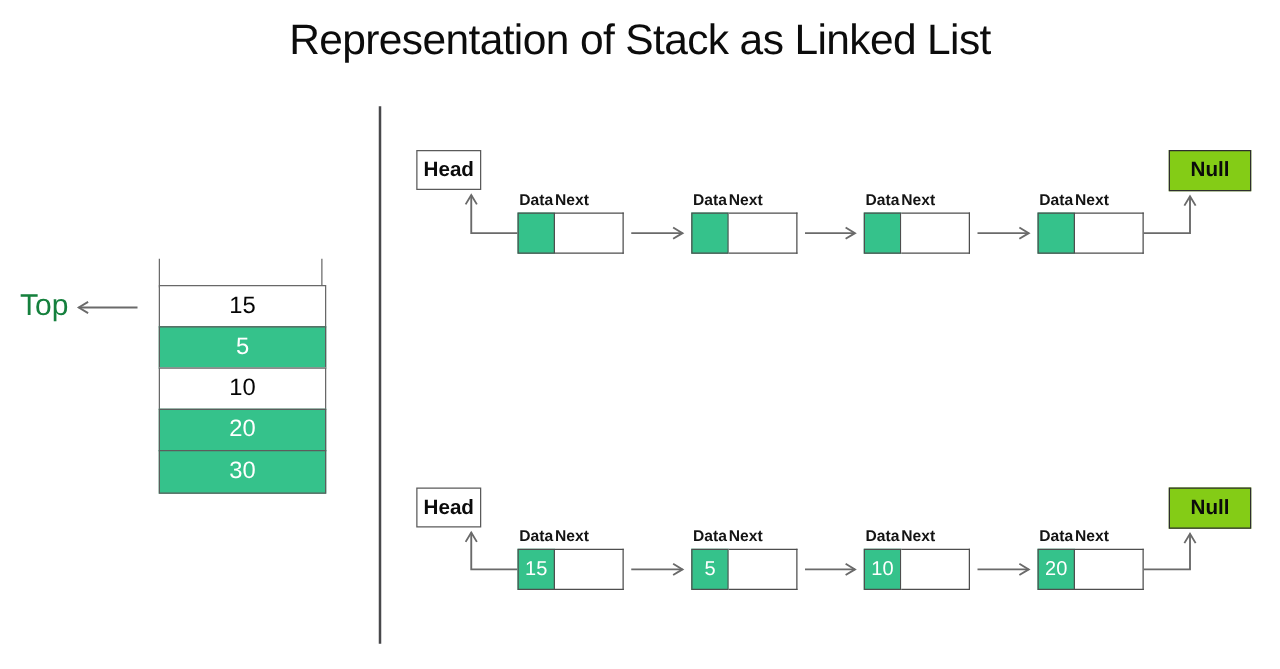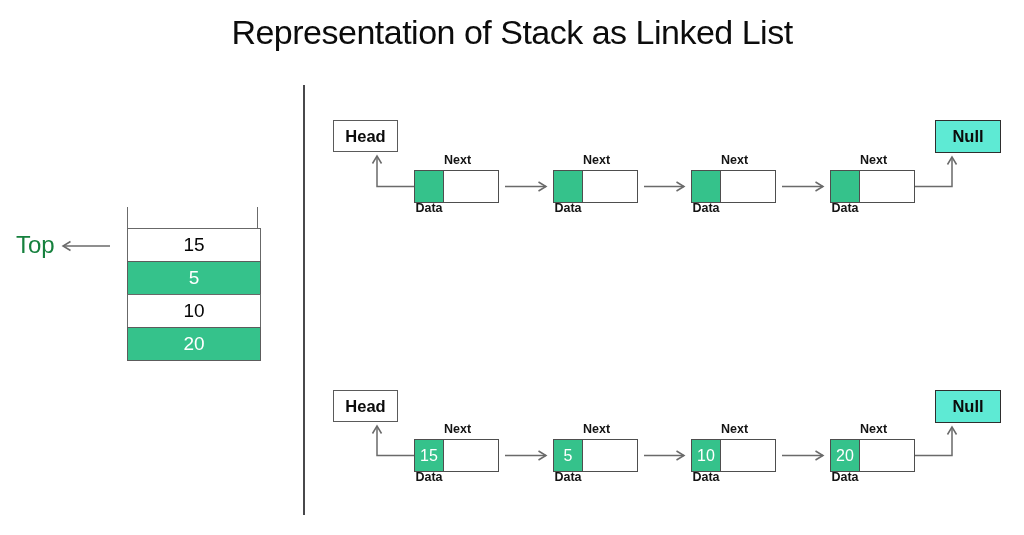--- a/index.html
+++ b/index.html
@@ -22,60 +22,61 @@
   }
   .stack{position:absolute;left:127px;top:229px;width:134px;}
   .cell{
     box-sizing:border-box;width:134px;height:34.3px;margin-top:-1.2px;
     border:1.2px solid #686868;display:flex;align-items:center;justify-content:center;
     font-size:19px;font-weight:500;background:#ffffff;color:#050505;
   }
   .cell.green{background:#35c28b;color:#ffffff;border-color:#5c5c5c;}
   
   .head-box{
-    position:absolute;left:333px;width:65px;height:32px;box-sizing:border-box;
+    position:absolute;left:333px;width:52px;height:32px;box-sizing:border-box;
     border:1.4px solid #5a5a5a;background:#ffffff;display:flex;align-items:center;justify-content:center;
     font-size:16.5px;font-weight:600;color:#0b0b0b;
   }
   .null-box{
     position:absolute;left:935px;width:66px;height:33px;box-sizing:border-box;
-    border:1.5px solid #2e2e2e;background:#5eead4;display:flex;align-items:center;justify-content:center;
+    border:1.5px solid #2e2e2e;background:#84cc16;display:flex;align-items:center;justify-content:center;
     font-size:16.5px;font-weight:600;color:#0b0b0b;
   }
   .node{position:absolute;height:33px;display:flex;}
   .node .data{
     width:30px;height:33px;box-sizing:border-box;background:#35c28b;border:1.4px solid #4e4e4e;
     display:flex;align-items:center;justify-content:center;color:#ffffff;font-size:16px;font-weight:500;
   }
   .node .next{
     width:55px;height:33px;box-sizing:border-box;background:#ffffff;
     border:1.4px solid #4e4e4e;border-left:none;
   }
   .labels{position:absolute;width:85px;display:flex;font-size:12.5px;font-weight:600;color:#141414;}
-  .labels .dl{width:30px;text-align:center;margin-top:48px;}
+  .labels .dl{width:30px;text-align:center;}
   .labels .nl{width:55px;text-align:left;}
   .n1{left:414px;} .n2{left:553px;} .n3{left:691px;} .n4{left:830px;}
   .r1 .node{top:170px;} .r1 .labels{top:153px;} .r1 .head-box{top:120px;} .r1 .null-box{top:120px;}
   .r2 .node{top:439px;} .r2 .labels{top:422px;} .r2 .head-box{top:390px;} .r2 .null-box{top:390px;}
   svg.overlay{position:absolute;left:0;top:0;pointer-events:none;}
 </style>
 </head>
 <body>
 
 <div class="title">Representation of Stack as Linked List</div>
 
 <div class="divider"></div>
 
 <div class="top-label">Top</div>
 <div class="stack-walls"></div>
 <div class="stack">
   <div class="cell">15</div>
   <div class="cell green">5</div>
   <div class="cell">10</div>
   <div class="cell green">20</div>
+  <div class="cell green">30</div>
 </div>
 
 <div class="r1">
   <div class="head-box">Head</div>
 
   <div class="labels n1">
     <span class="dl">Data</span>
     <span class="nl">Next</span>
   </div>
   <div class="node n1">

